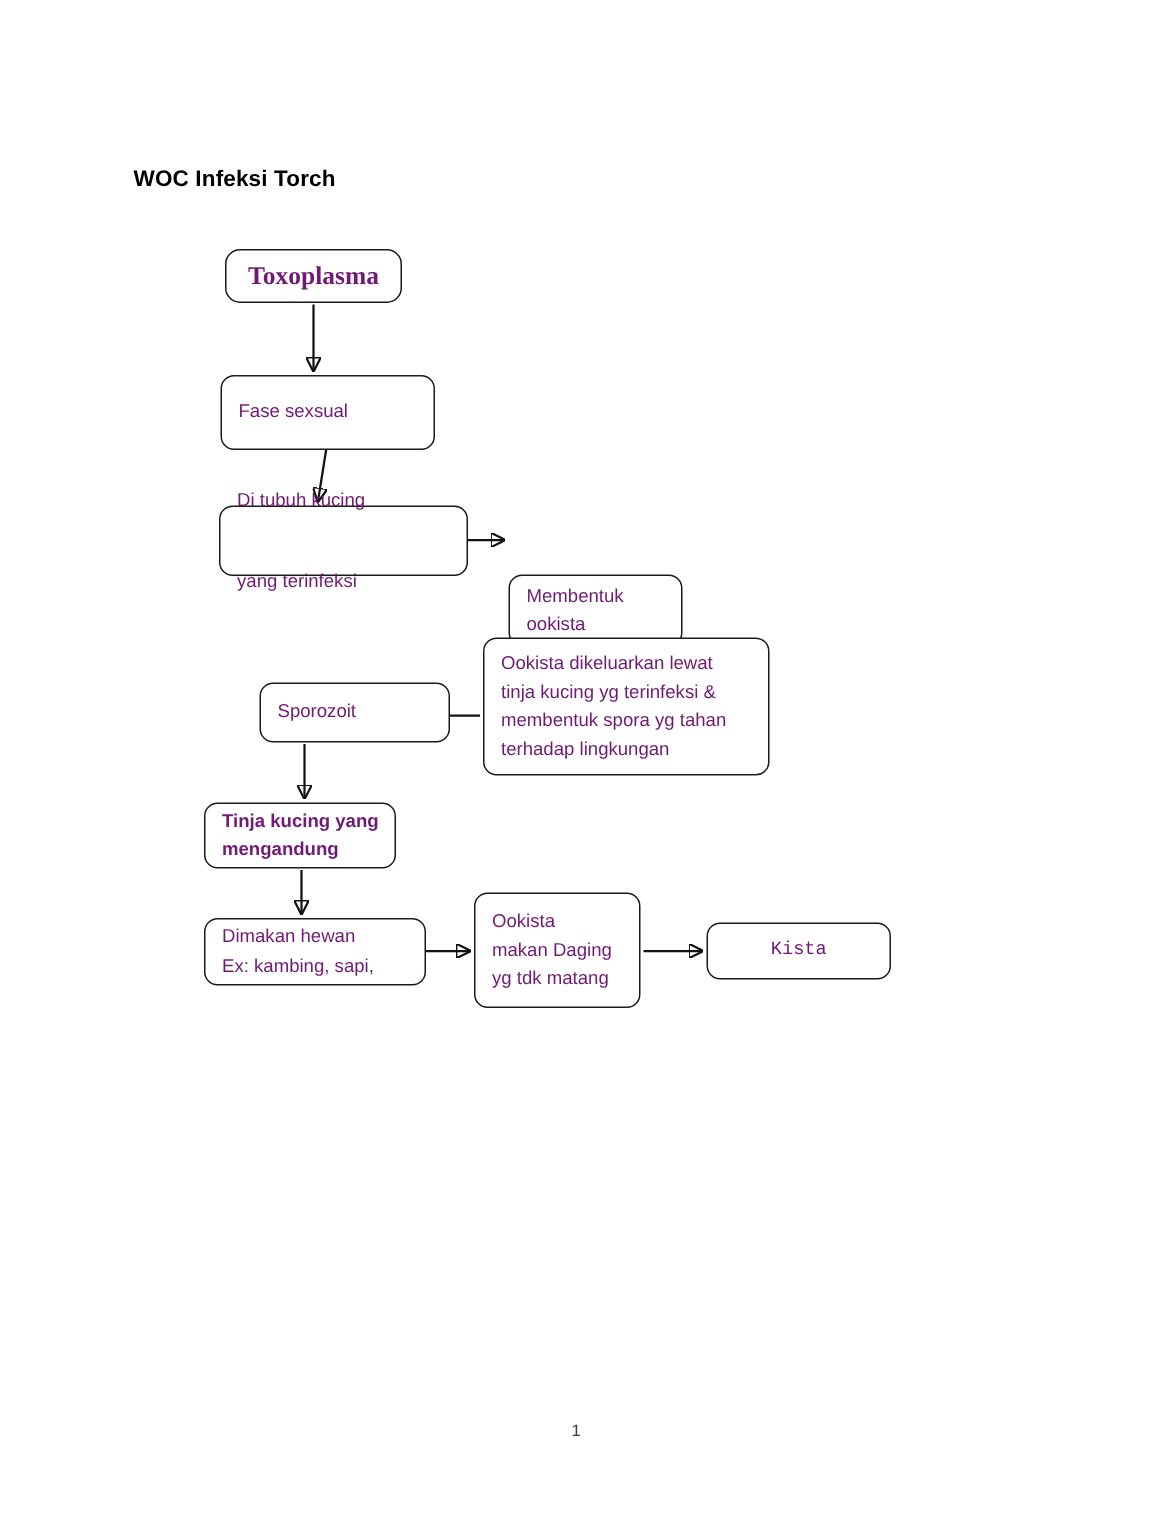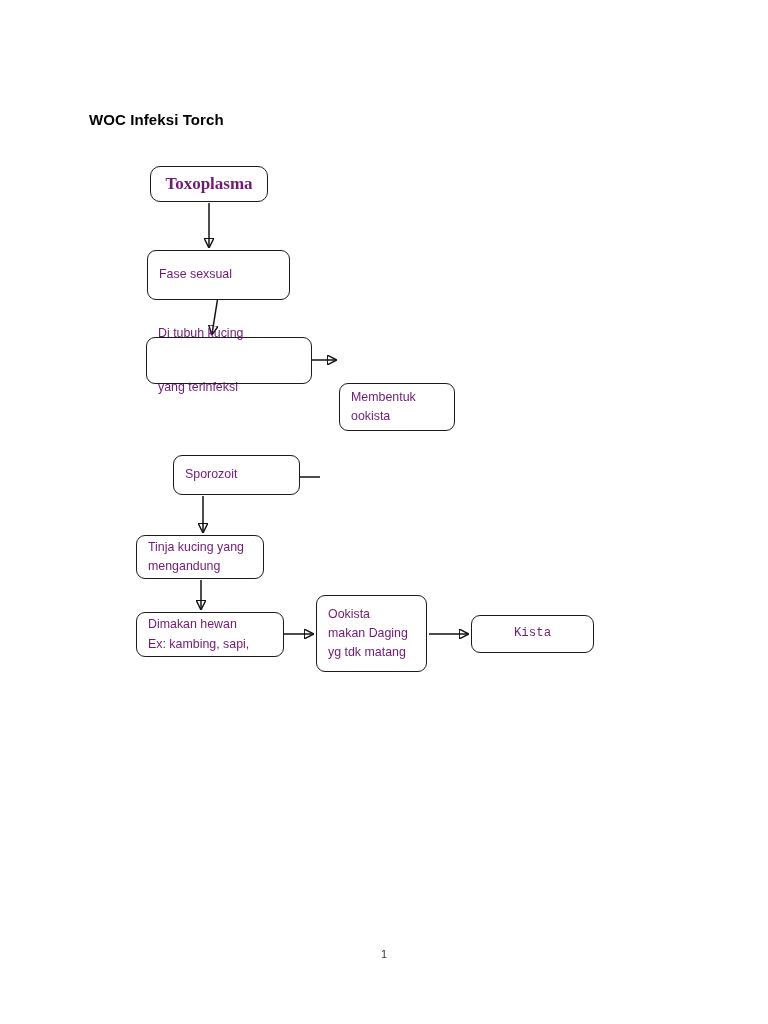--- a/index.html
+++ b/index.html
@@ -75,21 +75,21 @@
     white-space: nowrap;
   }
 
   
   #node-toxoplasma      { left:150px; top:166px; width:118px; height:36px; }
   #node-fase-sexsual    { left:147px; top:250px; width:143px; height:50px; }
   #node-di-tubuh-kucing { left:146px; top:337px; width:166px; height:47px;gap:34px; }
   #node-membentuk-ookista { left:339px; top:336px; width:116px; height:48px;margin-top:47px; }
   #node-ookista-dikeluarkan { left:322px; top:425px; width:191px; height:92px; }
   #node-sporozoit       { left:141px; top:455px; width:127px; height:40px;margin-left:32px; }
-  #node-tinja-kucing    { left:136px; top:535px; width:128px; height:44px; }
+  #node-tinja-kucing    { left:136px; top:535px; width:128px; height:44px;font-weight:bold; }
   #node-dimakan-hewan   { left:136px; top:612px; width:148px; height:45px; }
   #node-manusia-daging  { left:316px; top:595px; width:111px; height:77px; }
   #node-kista           { left:471px; top:615px; width:123px; height:38px;font-family:Liberation Mono, monospace; }
 
   
   #connectors {
     position: absolute;
     left: 0;
     top: 0;
     width: 768px;
@@ -147,20 +147,26 @@
   <div class="node" id="node-di-tubuh-kucing">
     <span class="ln">Di tubuh kucing</span>
     <span class="ln">yang terinfeksi</span>
   </div>
 
   <div class="node" id="node-membentuk-ookista">
     <span class="ln">Membentuk</span>
     <span class="ln">ookista</span>
   </div>
 
+  <div class="node" id="node-ookista-dikeluarkan">
+    <span class="ln">Ookista dikeluarkan lewat</span>
+    <span class="ln">tinja kucing yg terinfeksi &amp;</span>
+    <span class="ln">membentuk spora yg tahan</span>
+    <span class="ln">terhadap lingkungan</span>
+  </div>
 
   <div class="node" id="node-sporozoit">
     <span class="ln">Sporozoit</span>
   </div>
 
   <div class="node" id="node-tinja-kucing">
     <span class="ln">Tinja kucing yang</span>
     <span class="ln">mengandung</span>
   </div>
 

